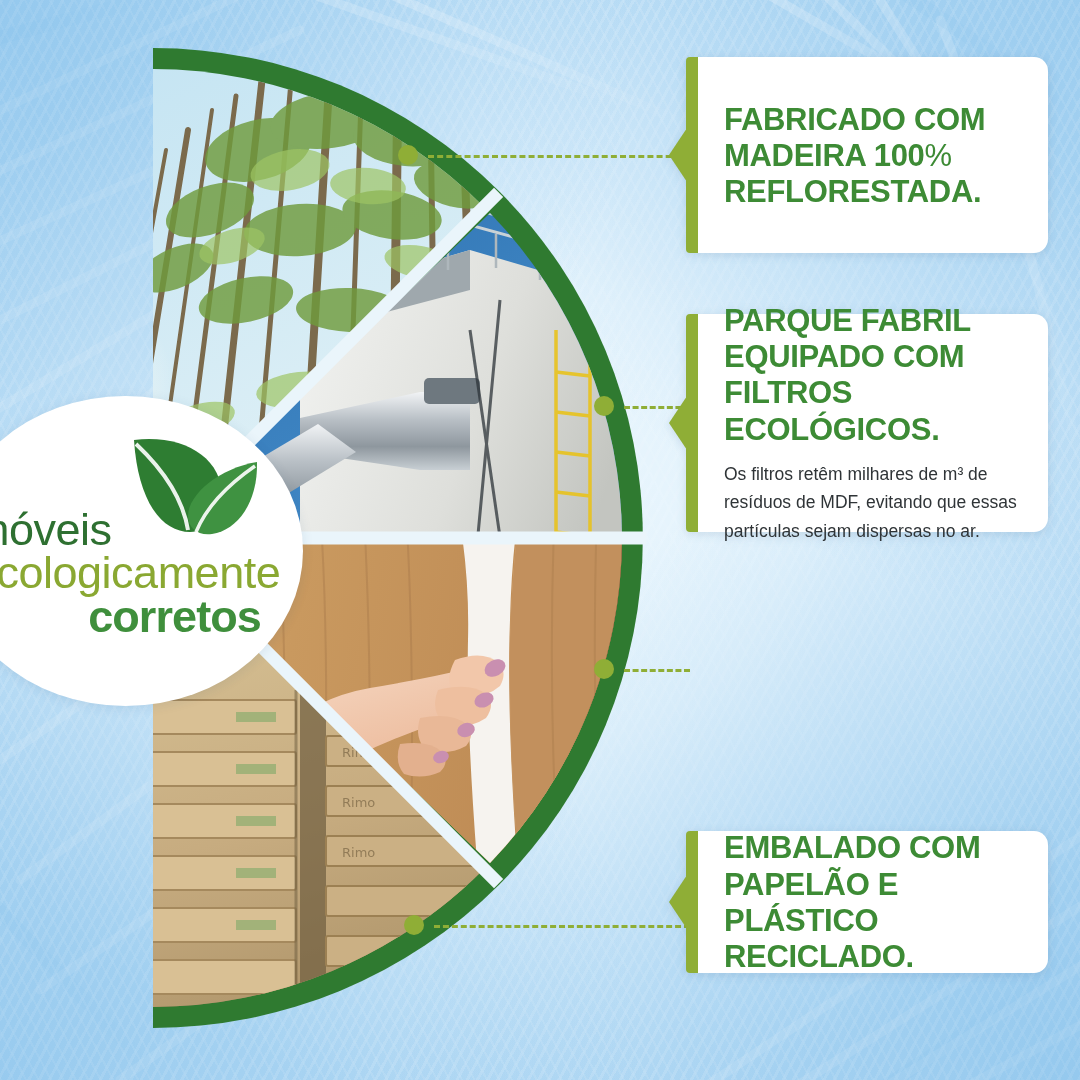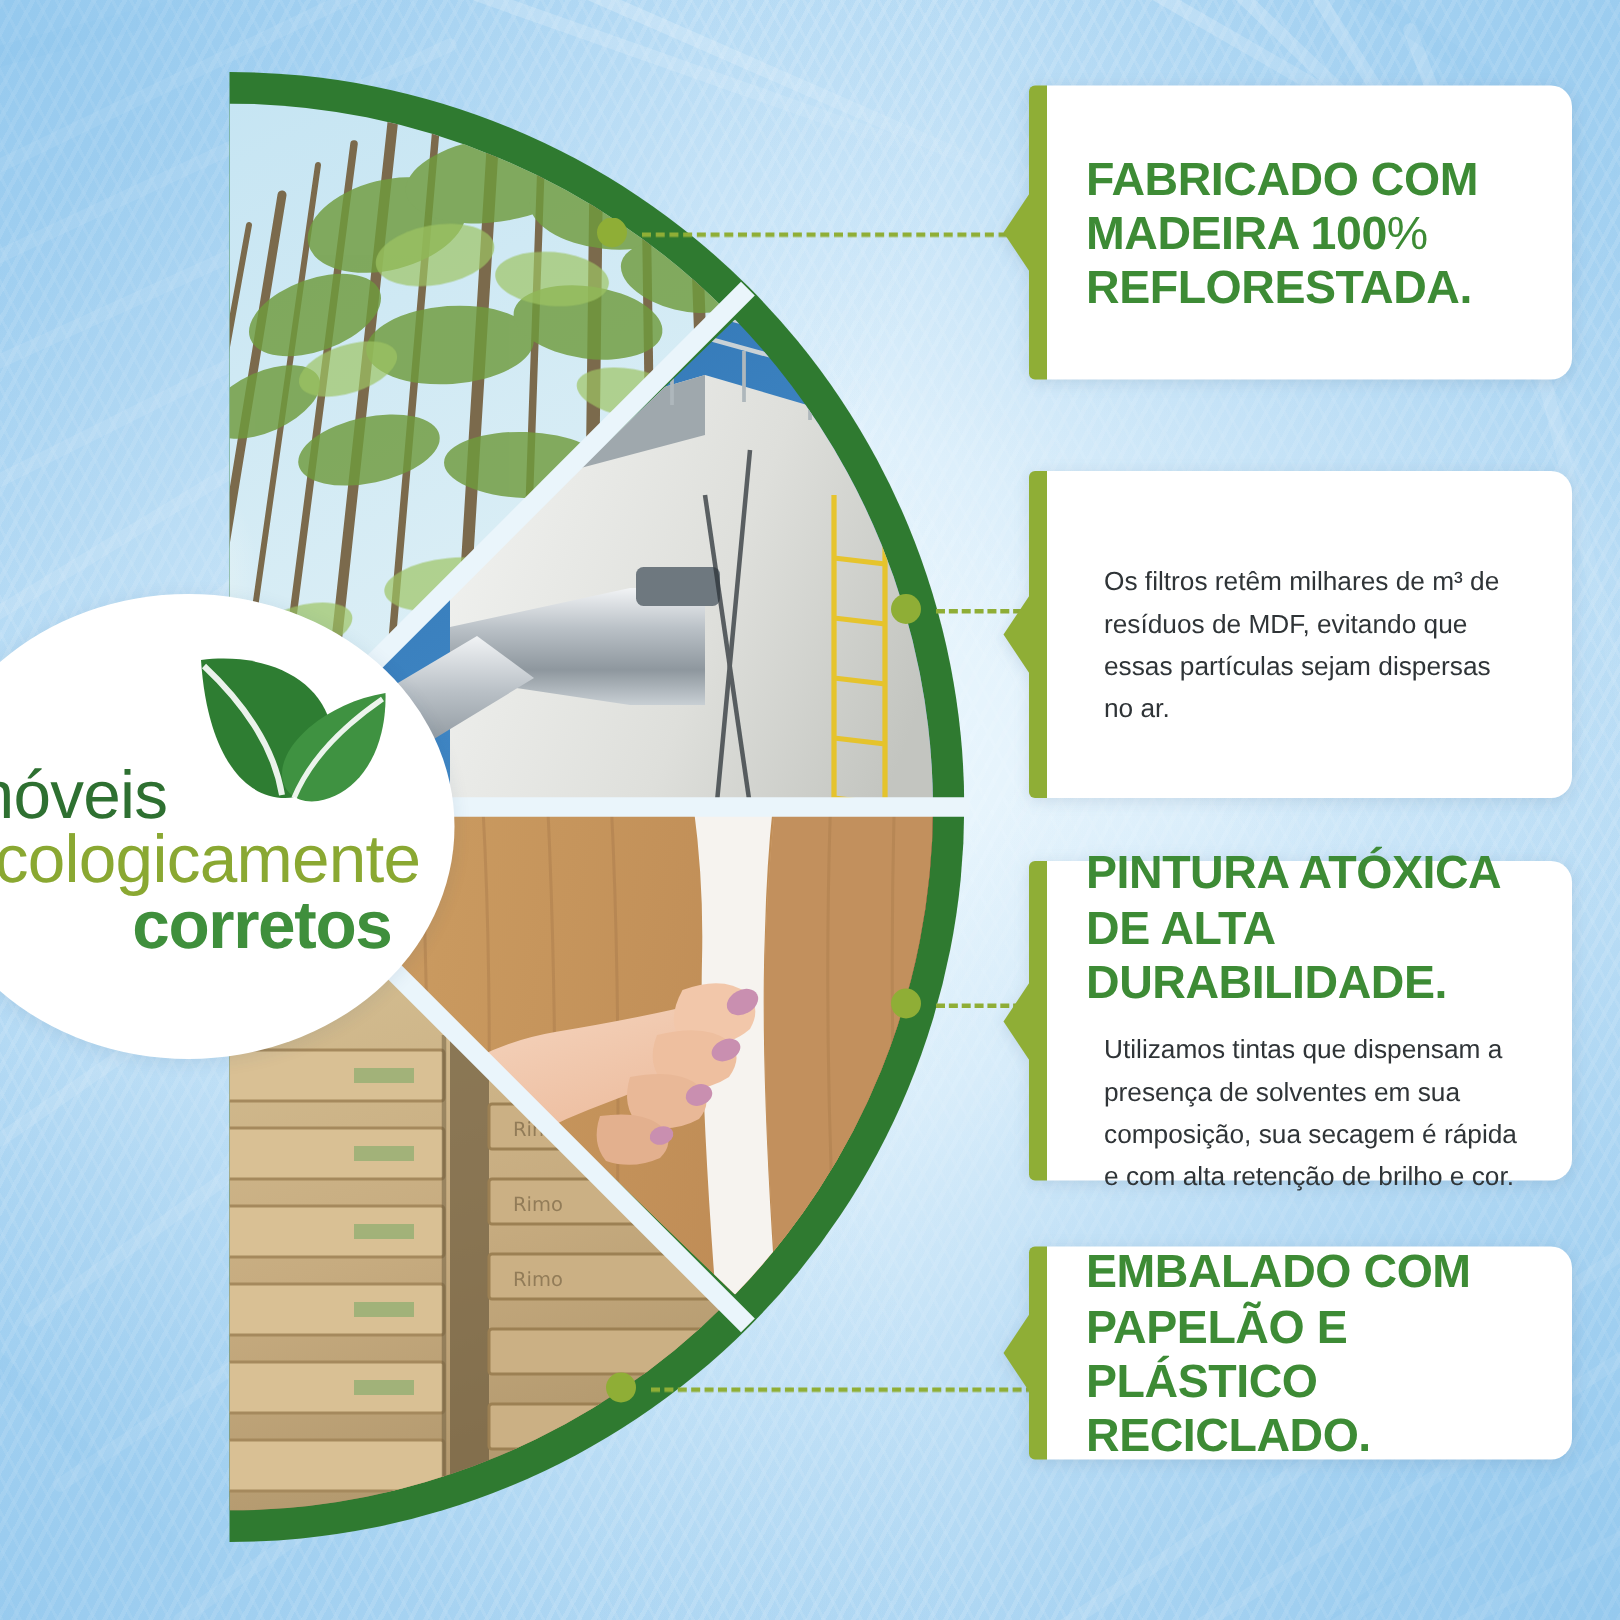--- a/index.html
+++ b/index.html
@@ -77,21 +77,21 @@
     flex:1;background:#ffffff;border-radius:0 14px 14px 0;
     padding:24px 30px 22px 26px;box-sizing:border-box;
     display:flex;flex-direction:column;justify-content:center;align-items:center;
   }
   .card-title{
     color:#3d8b35;font-weight:700;font-size:31px;line-height:1.17;
     letter-spacing:-.3px;margin:0;
   }
   .card-title .thin{font-weight:400;}
   .card-desc{
-    color:#2f3437;font-size:17.5px;line-height:1.62;margin:12px 0 0 12px;
+    color:#2f3437;font-size:17.5px;line-height:1.62;margin:12px 0 0 0;
     font-weight:400;
   }
 </style>
 </head>
 <body>
 
 <div id="stage">
 
   <div class="bg bg-base"></div>
   <div class="bg bg-brush"></div>
@@ -444,33 +444,25 @@
         <span>FABRICADO COM </span><span>MADEIRA </span><span>100</span><span class="thin">%</span><span> REFLORESTADA.</span>
       </p>
     </div>
   </div>
 
   <div class="card" style="left:686px;top:314px;width:362px;height:218px;">
     <div class="card-bar">
       <div class="card-notch"></div>
     </div>
     <div class="card-body">
+      <p class="card-title">PARQUE FABRIL EQUIPADO COM FILTROS ECOLÓGICOS.</p>
       <p class="card-desc">Os filtros retêm milhares de m³ de resíduos de MDF, evitando que essas partículas sejam dispersas no ar.</p>
     </div>
   </div>
 
-  <div class="card" style="left:686px;top:574px;width:362px;height:213px;">
-    <div class="card-bar">
-      <div class="card-notch"></div>
-    </div>
-    <div class="card-body">
-      <p class="card-title">PINTURA ATÓXICA DE ALTA DURABILIDADE.</p>
-      <p class="card-desc">Utilizamos tintas que dispensam a presença de solventes em sua composição, sua secagem é rápida e com alta retenção de brilho e cor.</p>
-    </div>
-  </div>
 
   <div class="card" style="left:686px;top:831px;width:362px;height:142px;">
     <div class="card-bar">
       <div class="card-notch"></div>
     </div>
     <div class="card-body">
       <p class="card-title">EMBALADO COM PAPELÃO E PLÁSTICO RECICLADO.</p>
     </div>
   </div>
 

